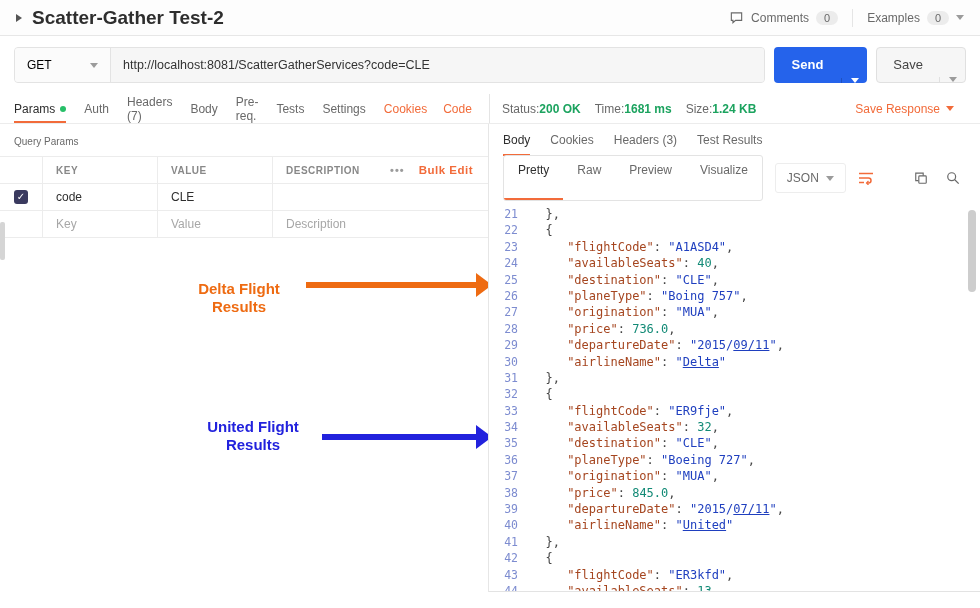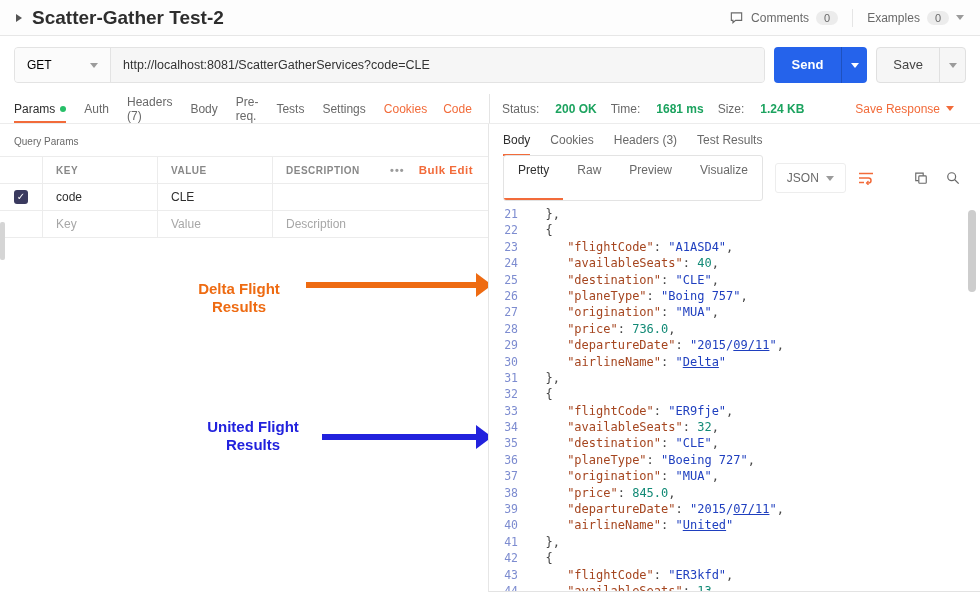--- a/index.html
+++ b/index.html
@@ -16,41 +16,41 @@
   .top-group { display:flex; align-items:center; gap:7px; cursor:default; }
   .count-badge { background:#ECECEC; color:#696969; font-size:11px; border-radius:9px; padding:1px 8px; }
   .caret-down { width:0; height:0; border-left:4px solid transparent; border-right:4px solid transparent; border-top:5px solid #9b9b9b; display:inline-block; }
   .top-sep { width:1px; height:18px; background:#E5E5E5; margin:0 4px; }
 
   
   .reqbar { height:58px; display:flex; align-items:center; padding:0 14px; gap:9px; background:#fff; }
   .url-shell { flex:1; display:flex; height:36px; border:1px solid #E3E3E3; border-radius:4px; overflow:hidden; background:#F6F6F6; }
   .method { width:96px; background:#FBFBFB; border-right:1px solid #E3E3E3; display:flex; align-items:center; justify-content:space-between; padding:0 12px; font-size:12px; color:#000000; cursor:pointer; }
   .url-input { flex:1; border:none; outline:none; background:#F6F6F6; font-family:"Liberation Sans",sans-serif; font-size:12.5px; color:#333; padding:0 12px; }
-  .btn-split { display:flex; height:36px; border-radius:4px; overflow:hidden; flex:none; }
+  .btn-split { display:flex; height:36px; border-radius:4px; overflow:hidden; flex:none;align-items:flex-end; }
   .send { background:var(--send-blue); color:#fff; }
   .send-main { padding:0 18px; line-height:36px; font-size:13px; font-weight:700; cursor:pointer; }
   .send-caret { width:26px; display:flex; align-items:center; justify-content:center; border-left:1px solid rgba(0,0,0,0.18); cursor:pointer; }
   .send-caret .caret-down { border-top-color:#fff; }
   .save { background:#F6F6F6; border:1px solid #E0E0E0; color:#444; }
   .save-main { padding:0 16px; line-height:34px; font-size:13px; cursor:pointer; }
   .save-caret { width:26px; display:flex; align-items:center; justify-content:center; border-left:1px solid #E0E0E0; cursor:pointer; }
 
   
   .tabsrow { height:30px; display:flex; border-bottom:1px solid #ECECEC; font-size:12px; background:#fff; }
   .tabs-left { width:489px; display:flex; align-items:stretch; padding-left:14px; gap:18px; }
   .tab { color:#696969; display:flex; align-items:center; gap:5px; cursor:pointer; }
   .tab.active { color:#2e2e2e; box-shadow:inset 0 -2px 0 var(--orange); }
   .green-dot { width:6px; height:6px; border-radius:50%; background:#27BF68; display:inline-block; }
   .tab-links { margin-left:auto; display:flex; align-items:center; gap:16px; padding-right:20px; }
   .orange-link { color:var(--orange); cursor:pointer; }
   .tabs-right { flex:1; display:flex; align-items:center; padding-left:12px; gap:14px; border-left:1px solid #E4E4E4; }
   .meta-label { color:#696969; }
   .meta-value { color:var(--green); font-weight:600; }
-  .meta-pair { display:flex; gap:16px; }
+  .meta-pair { display:flex; gap:0; }
   .save-response { margin-left:auto; display:flex; align-items:center; gap:6px; color:var(--orange); padding-right:26px; cursor:pointer; }
   .save-response .caret-down { border-top-color:var(--orange); }
 
   
   .main { display:flex; height:468px; }
   .left-pane { width:489px; border-right:1px solid #E6E6E6; position:relative; background:#fff; overflow:hidden; }
   .right-pane { flex:1; display:flex; flex-direction:column; background:#fff; }
 
   .qp-title { padding:12px 0 9px 14px; font-size:10px; color:#696969; }
   .param-table { border-top:1px solid #ECECEC; font-size:12px; }

